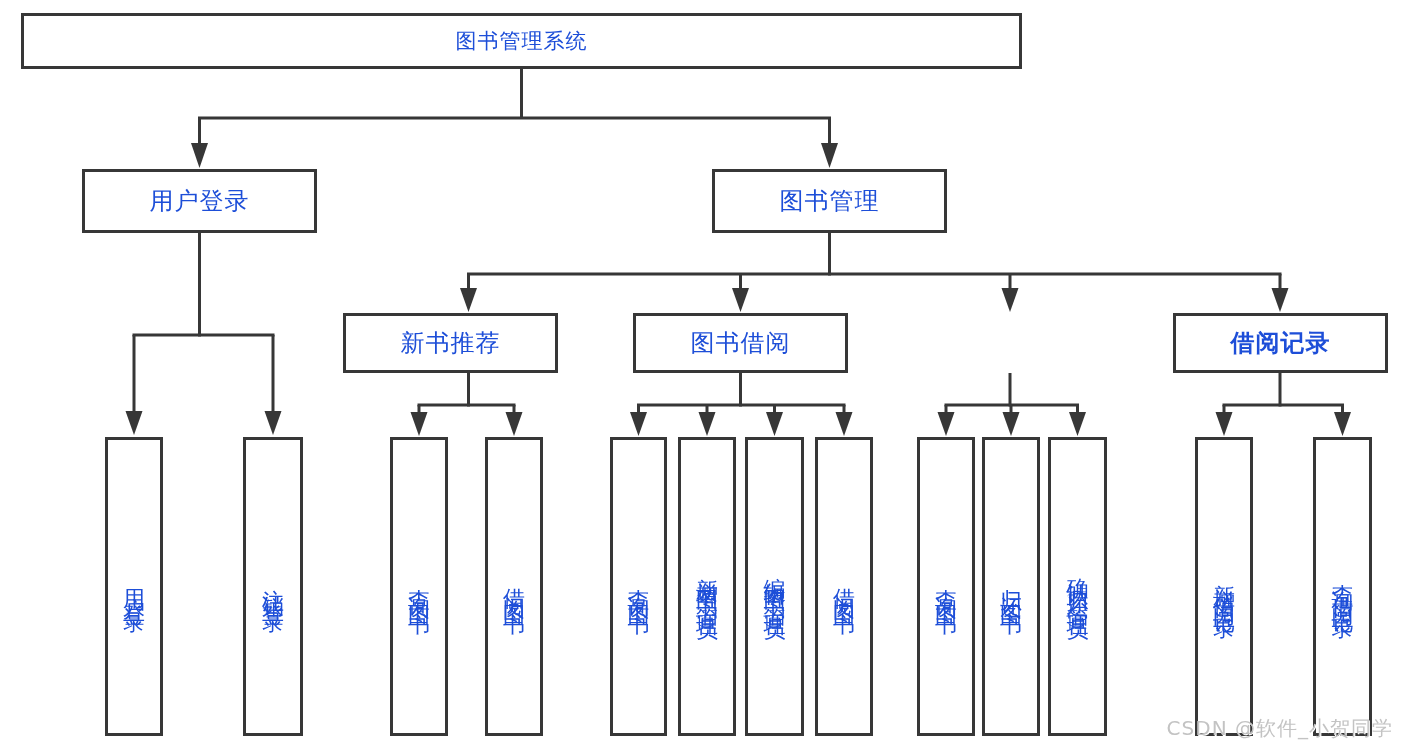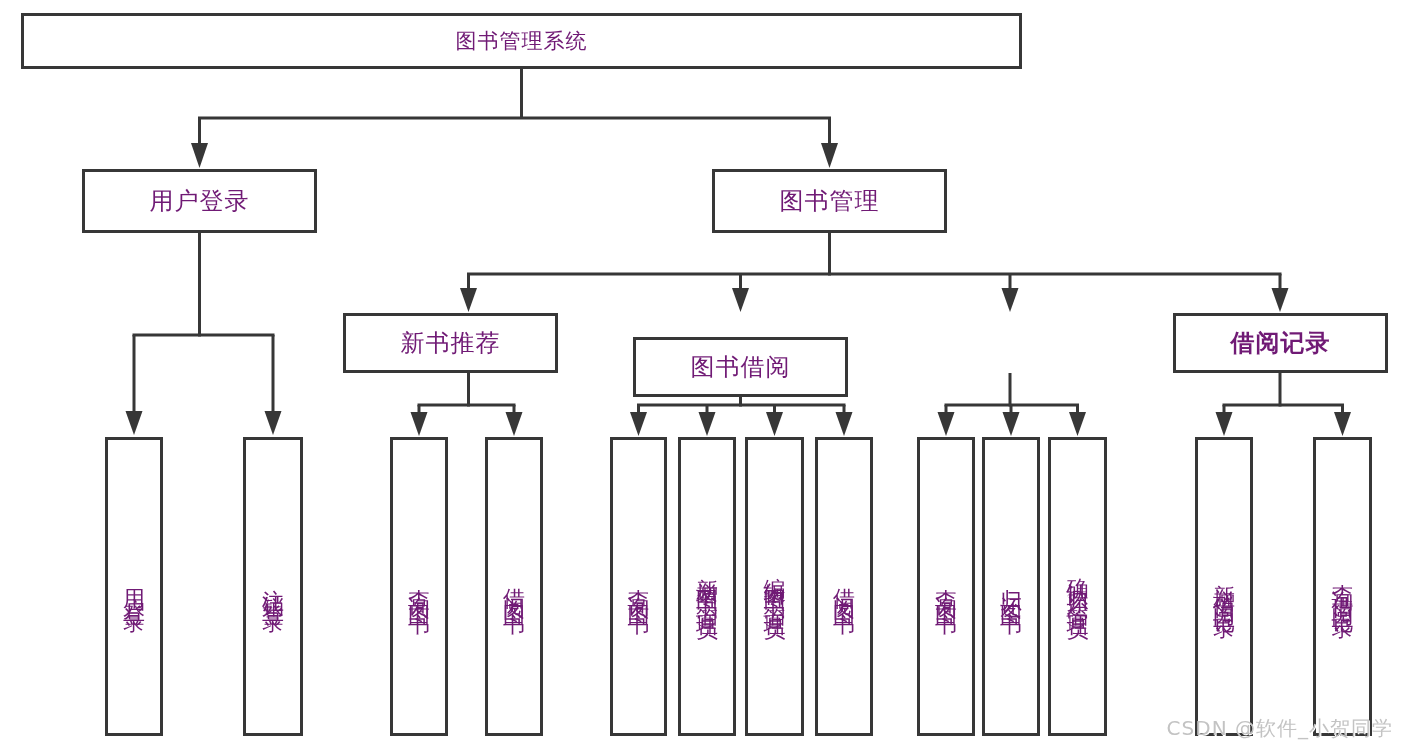--- a/index.html
+++ b/index.html
@@ -3,21 +3,21 @@
 <meta charset="utf-8">
 <style>
   html,body{margin:0;padding:0;background:#ffffff;}
   .stage{
     position:relative;width:1405px;height:747px;background:#ffffff;overflow:hidden;
     font-family:"DejaVu Sans","Liberation Sans",sans-serif;
   }
   .connectors{position:absolute;left:0;top:0;}
   .box{
     position:absolute;box-sizing:border-box;background:#ffffff;
-    border:3px solid #373737;color:#701a75;
+    border:3px solid #373737;color:#1d4ed8;
     display:flex;align-items:center;justify-content:center;
     text-align:center;white-space:nowrap;
   }
   .root-box{left:21px;top:13px;width:1001px;height:56px;font-size:21px;letter-spacing:1px;}
   .lvl2-box{top:169px;width:235px;height:64px;font-size:24px;letter-spacing:1px;}
   .lvl3-box{top:313px;width:215px;height:60px;font-size:24px;letter-spacing:1px;}
   .leaf-box{top:437px;height:299px;font-size:22px;}
   .leaf-box .vtext{
     writing-mode:vertical-rl;text-orientation:mixed;
     letter-spacing:8px;white-space:nowrap;
@@ -106,21 +106,21 @@
   <div class="box lvl2-box" style="left:82px;">
     <span>用户登录</span>
   </div>
   <div class="box lvl2-box" style="left:712px;">
     <span>图书管理</span>
   </div>
 
   <div class="box lvl3-box" style="left:343px;">
     <span>新书推荐</span>
   </div>
-  <div class="box lvl3-box" style="left:633px;margin-top:24px;">
+  <div class="box lvl3-box" style="left:633px;">
     <span>图书借阅</span>
   </div>
   <div class="box lvl3-box" style="left:1173px;font-weight:bold;">
     <span>借阅记录</span>
   </div>
 
   <div class="box leaf-box" style="left:105px;width:58px;">
     <span class="vtext">用户登录</span>
   </div>
   <div class="box leaf-box" style="left:243px;width:60px;">

